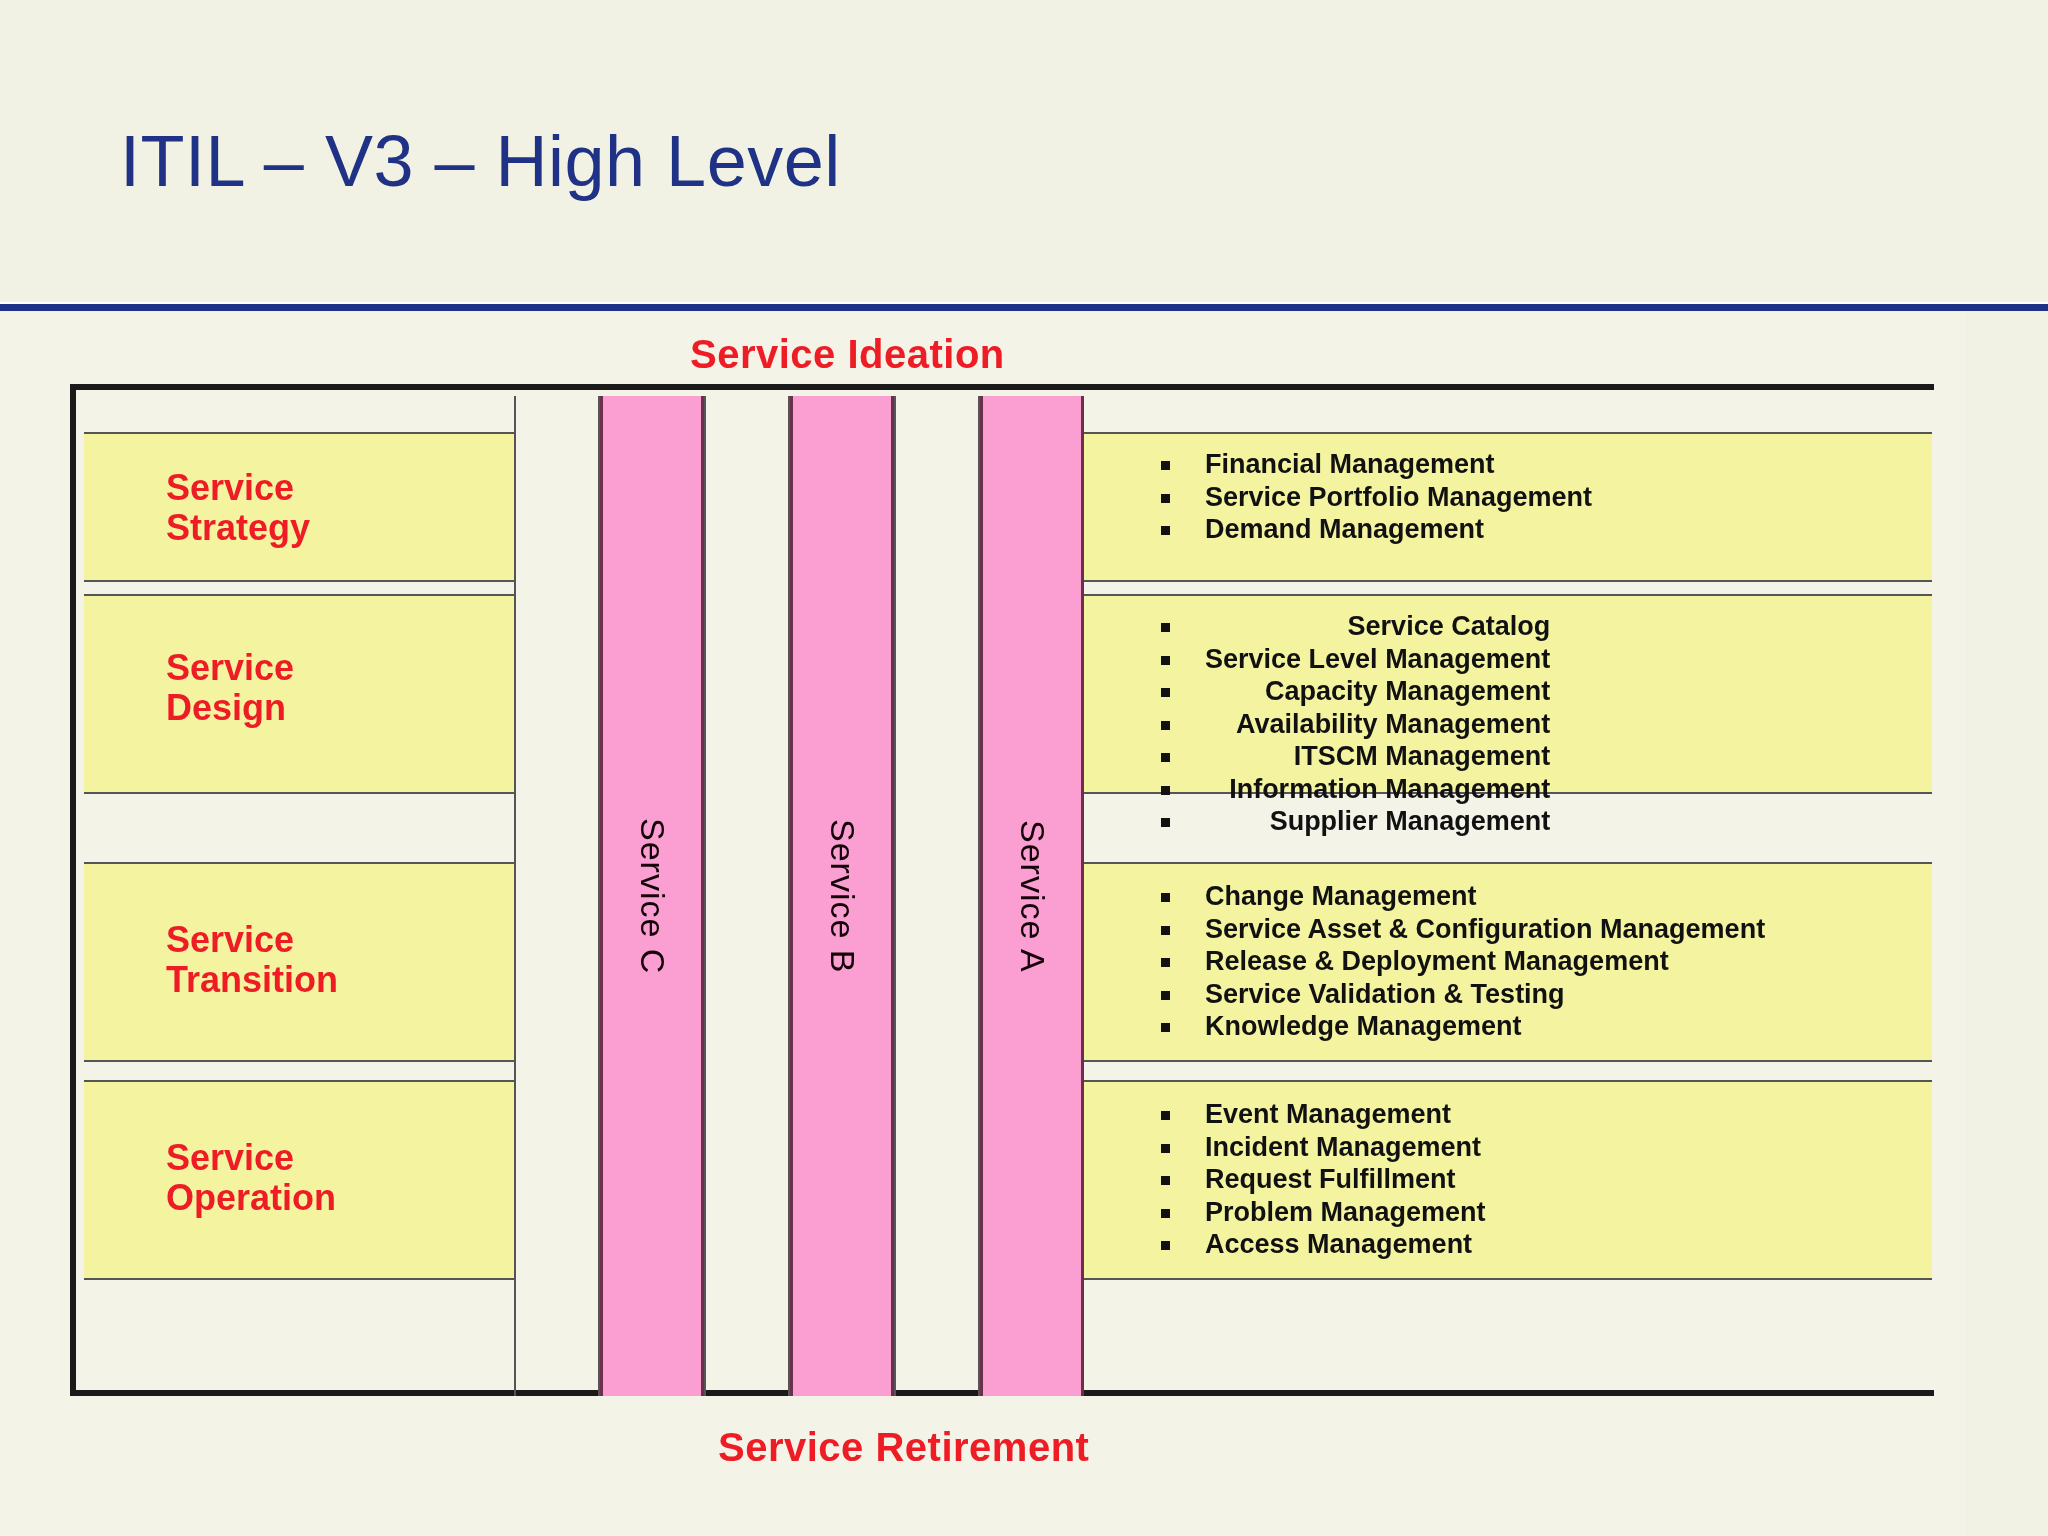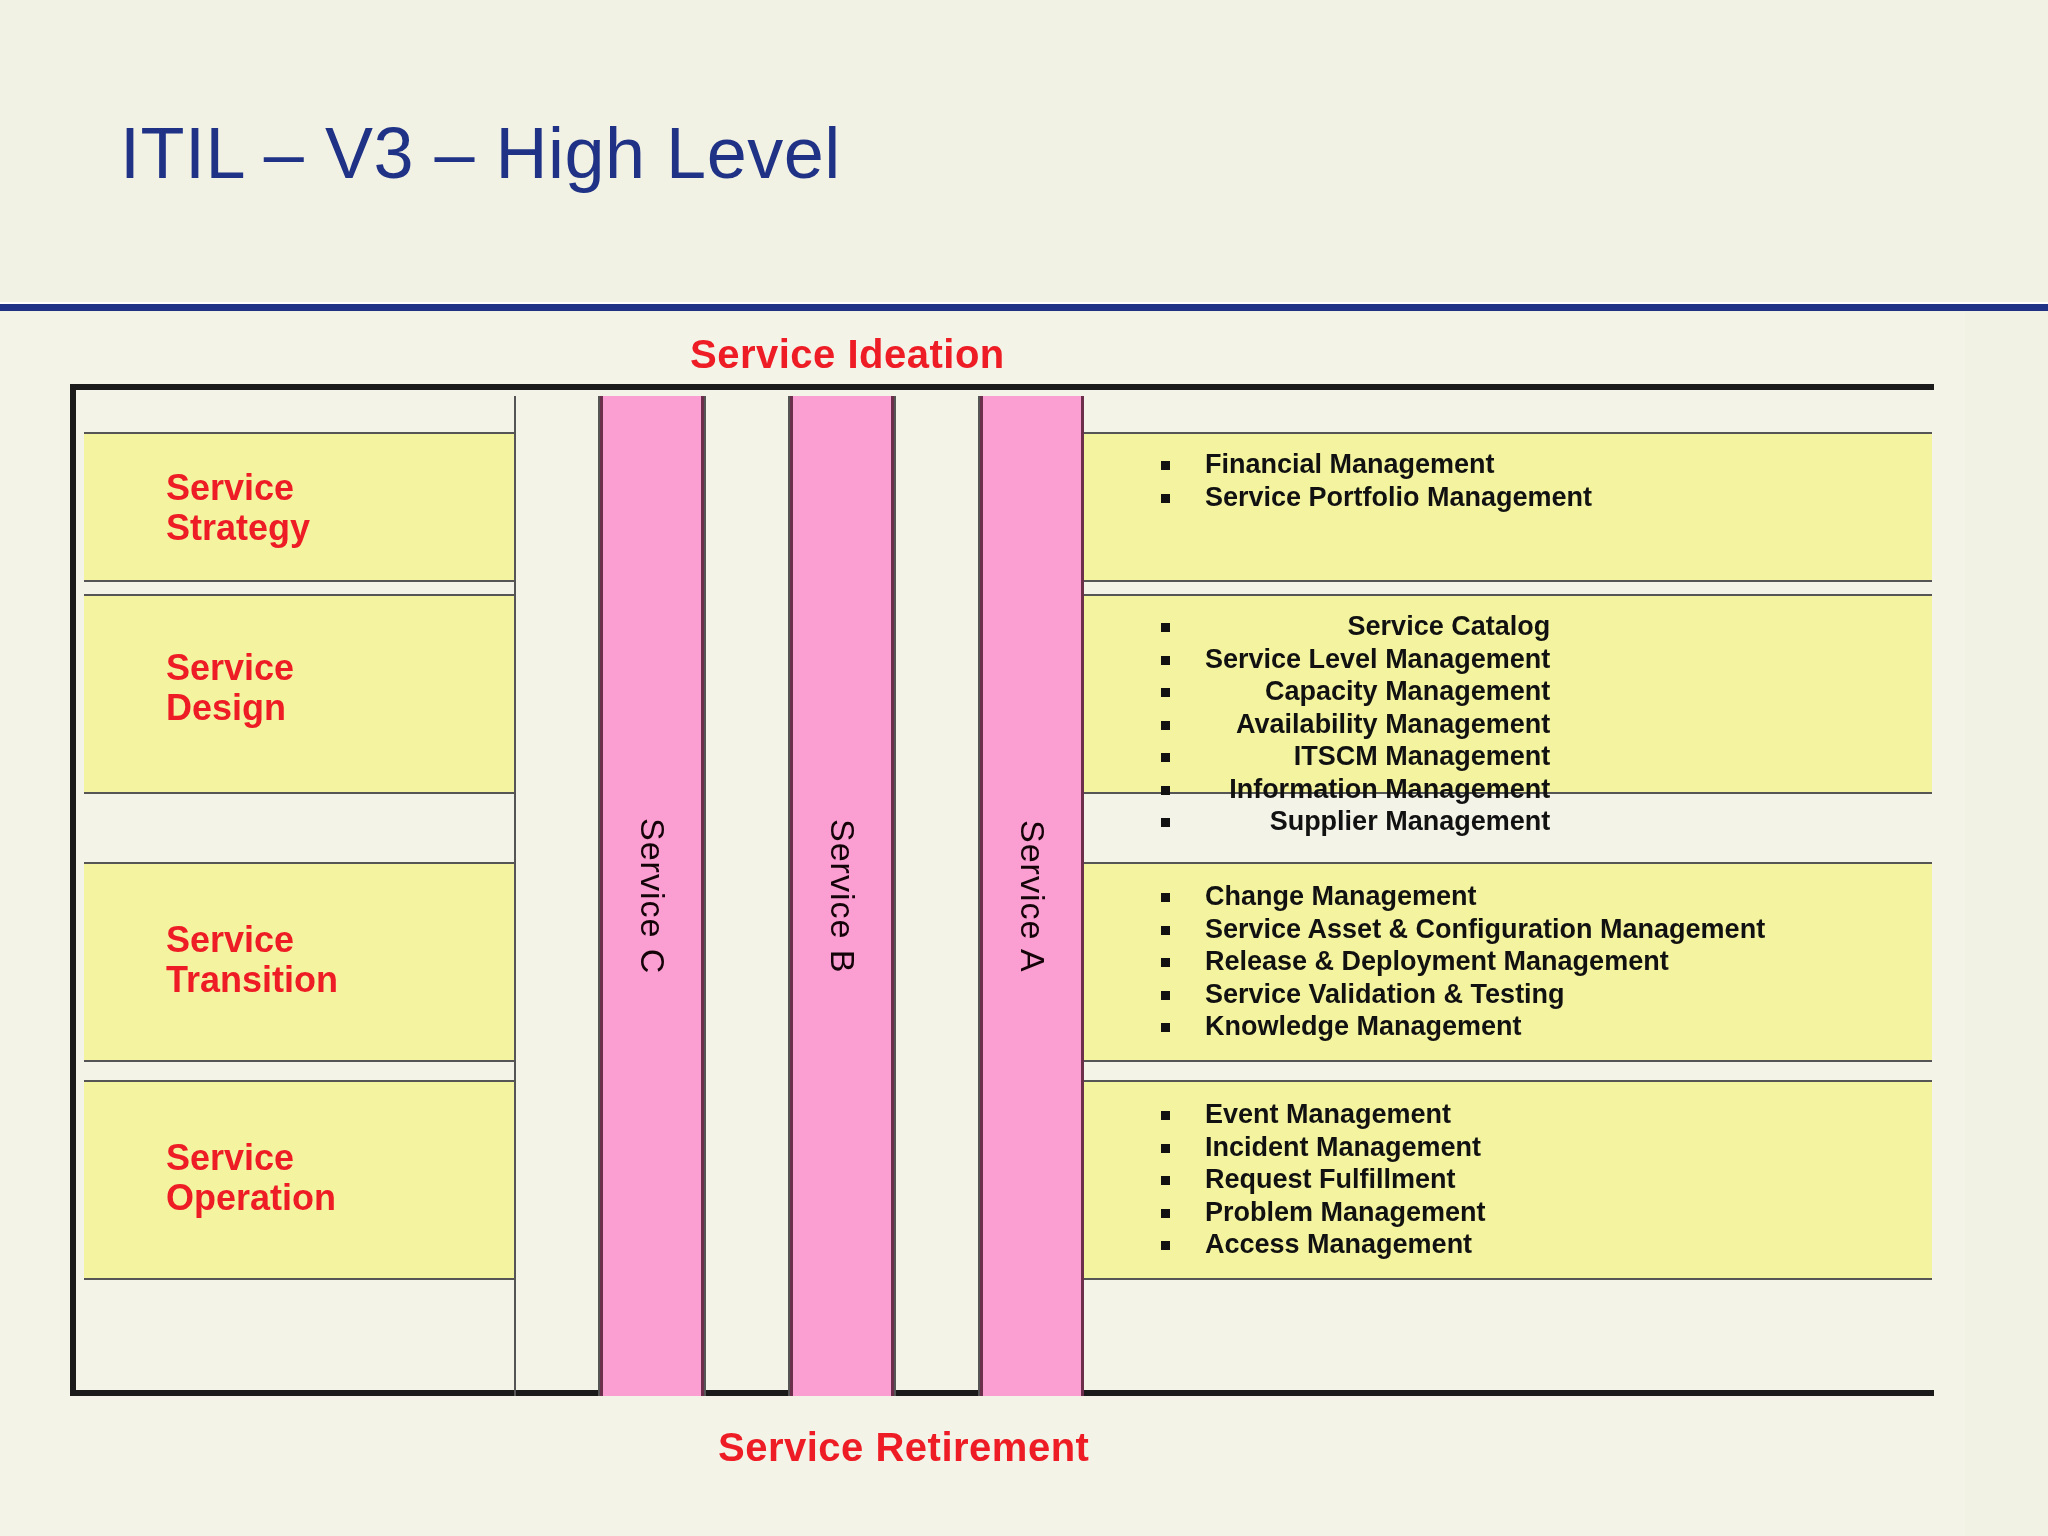--- a/index.html
+++ b/index.html
@@ -19,21 +19,21 @@
   #slide-header {
     position: absolute;
     left: 0; top: 0;
     width: 2048px;
     height: 302px;
     background: #f2f2e4;
   }
   #page-title {
     position: absolute;
     left: 120px;
-    top: 112px;
+    top: 120px;
     font-size: 72px;
     font-weight: normal;
     color: #1f3286;
     letter-spacing: 0.5px;
     white-space: nowrap;
   }
   #header-rule {
     position: absolute;
     left: 0;
     top: 302px;
@@ -208,20 +208,21 @@
       <div class="stage-name" style="top:258px;">Service
 Design</div>
       <div class="stage-name" style="top:530px;">Service
 Transition</div>
       <div class="stage-name" style="top:748px;">Service
 Operation</div>
 
       <ul class="proc-list" style="top:58px;">
           <li>Financial Management</li>
           <li>Service Portfolio Management</li>
+          <li>Demand Management</li>
         </ul>
       <ul class="proc-list" style="top:220px;text-align:right;">
           <li>Service Catalog</li>
           <li>Service Level Management</li>
           <li>Capacity Management</li>
           <li>Availability Management</li>
           <li>ITSCM Management</li>
           <li>Information Management</li>
           <li>Supplier Management</li>
         </ul>

